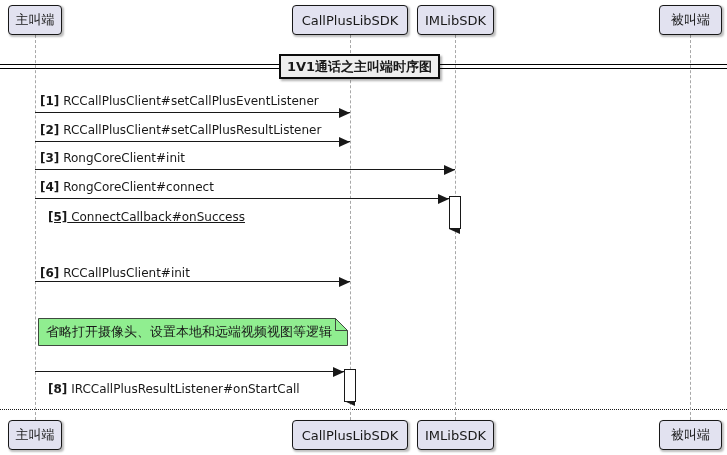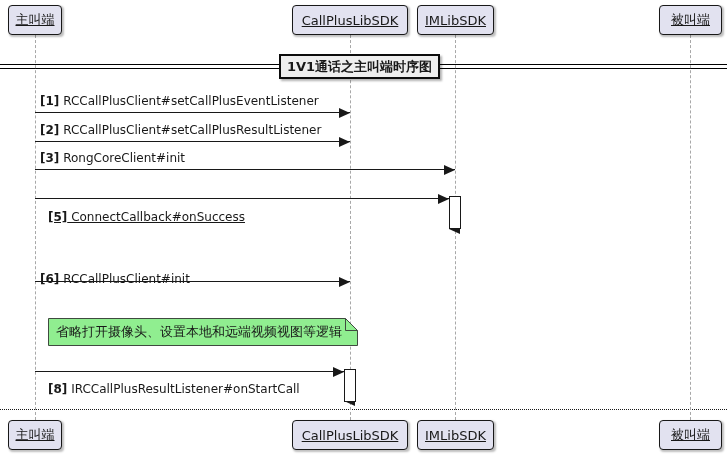--- a/index.html
+++ b/index.html
@@ -9,21 +9,20 @@
     font-family:"DejaVu Sans","Liberation Sans",sans-serif;
     color:#181818;
   }
   .pbox{
     position:absolute;height:30px;box-sizing:border-box;
     background:#E2E2F0;border:1px solid #181818;border-radius:4px;
     display:flex;align-items:center;justify-content:center;
     font-size:13px;white-space:nowrap;
     box-shadow:1.5px 1.5px 2px rgba(0,0,0,.25);
     z-index:6;
-    text-decoration:underline;
   }
   .lifeline{position:absolute;width:0;border-left:1px dashed #A8A8A8;z-index:1;}
   .hline{position:absolute;left:0;width:727px;height:0;border-top:1px solid #000;z-index:1;}
   .dotline{position:absolute;left:0;width:727px;height:0;border-top:1px dotted #181818;z-index:1;}
   #title-box{
     position:absolute;box-sizing:border-box;
     background:#EEEEEE;border:2px solid #0c0c0c;
     display:flex;align-items:center;justify-content:center;
     font-size:13px;font-weight:bold;white-space:nowrap;
     box-shadow:1.5px 1.5px 2px rgba(0,0,0,.3);
@@ -36,21 +35,21 @@
   .msg-line{position:absolute;height:0;z-index:2;}
   .msg-line.solid{border-top:1px solid #181818;}
   .msg-line.dashed{border-top:1px dashed #181818;}
   .arrowhead{position:absolute;width:0;height:0;z-index:2;}
   .arrowhead.right{border-top:5px solid transparent;border-bottom:5px solid transparent;border-left:11px solid #181818;}
   .arrowhead.left{border-top:5px solid transparent;border-bottom:5px solid transparent;border-right:11px solid #181818;}
   .activation{
     position:absolute;width:12px;box-sizing:border-box;
     background:#ffffff;border:1px solid #181818;z-index:3;
   }
-  #note{position:absolute;left:48px;top:318px;width:312px;height:30px;z-index:4;}
+  #note{position:absolute;left:38px;top:318px;width:312px;height:30px;z-index:4;}
   #note svg{position:absolute;left:0;top:0;}
   #note .note-text{
     position:absolute;left:8px;top:0;width:300px;height:28px;
     display:flex;align-items:center;font-size:13px;white-space:nowrap;z-index:5;
   }
 </style>
 </head>
 <body>
 
 <div id="canvas">
@@ -84,26 +83,27 @@
     <div class="pbox" style="left: 659px; top: 420px; width: 63px;">被叫端</div>
     <div class="msg-label" style="left: 40px; top: 94px;"><b>[1]</b> RCCallPlusClient#setCallPlusEventListener</div>
     <div class="msg-line solid" style="left: 35px; top: 112px; width: 315px;"></div>
     <div class="arrowhead right" style="left: 339px; top: 108px;"></div>
     <div class="msg-label" style="left: 40px; top: 123px;"><b>[2]</b> RCCallPlusClient#setCallPlusResultListener</div>
     <div class="msg-line solid" style="left: 35px; top: 141px; width: 315px;"></div>
     <div class="arrowhead right" style="left: 339px; top: 137px;"></div>
     <div class="msg-label" style="left: 40px; top: 151px; text-align: right;"><b>[3]</b> RongCoreClient#init</div>
     <div class="msg-line solid" style="left: 35px; top: 169px; width: 420px;"></div>
     <div class="arrowhead right" style="left: 444px; top: 165px;"></div>
+    <div class="msg-label" style="left: 40px; top: 180px;"><b>[4]</b> RongCoreClient#connect</div>
     <div class="msg-line solid" style="left: 35px; top: 198px; width: 414px;"></div>
     <div class="arrowhead right" style="left: 438px; top: 194px;"></div>
     <div class="msg-label" style="left: 48px; top: 210px; text-decoration: underline;"><b>[5]</b> ConnectCallback#onSuccess</div>
     <div class="msg-line dashed" style="left: 449px; top: 228px; width: 6px;"></div>
     <div class="arrowhead left" style="left: 449px; top: 224px;"></div>
-    <div class="msg-label" style="left: 40px; top: 272px;"><b>[6]</b> RCCallPlusClient#init</div>
+    <div class="msg-label" style="left: 40px; top: 266px;"><b>[6]</b> RCCallPlusClient#init</div>
     <div class="msg-line solid" style="left: 35px; top: 281px; width: 315px;"></div>
     <div class="arrowhead right" style="left: 339px; top: 277px;"></div>
     <div class="msg-line solid" style="left: 35px; top: 371px; width: 309px;"></div>
     <div class="arrowhead right" style="left: 333px; top: 367px;"></div>
     <div class="msg-label" style="left: 48px; top: 382px;"><b>[8]</b> IRCCallPlusResultListener#onStartCall</div>
     <div class="msg-line dashed" style="left: 344px; top: 400px; width: 6px;"></div>
     <div class="arrowhead left" style="left: 344px; top: 396px;"></div>
     <div class="activation" style="left: 449px; top: 196px; height: 33px;"></div>
     <div class="activation" style="left: 344px; top: 369px; height: 33px;"></div>
   </div>

